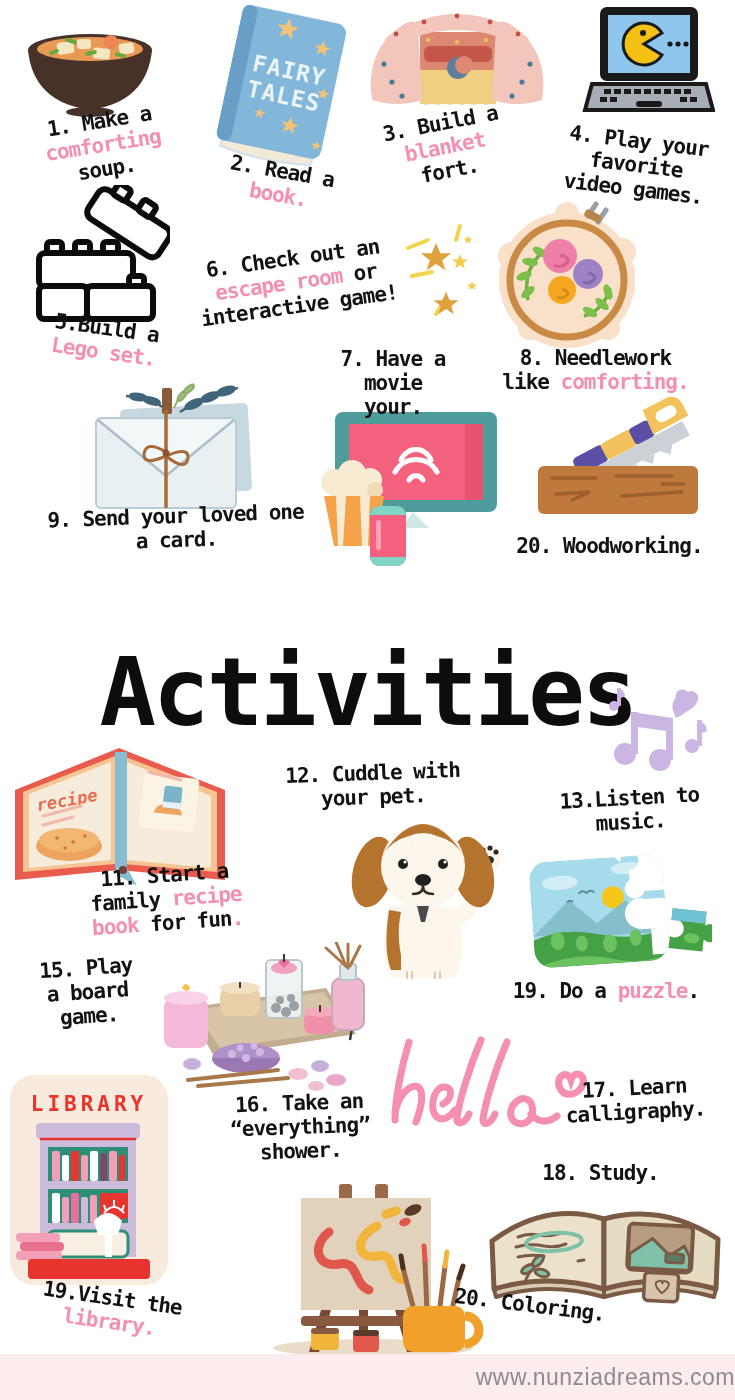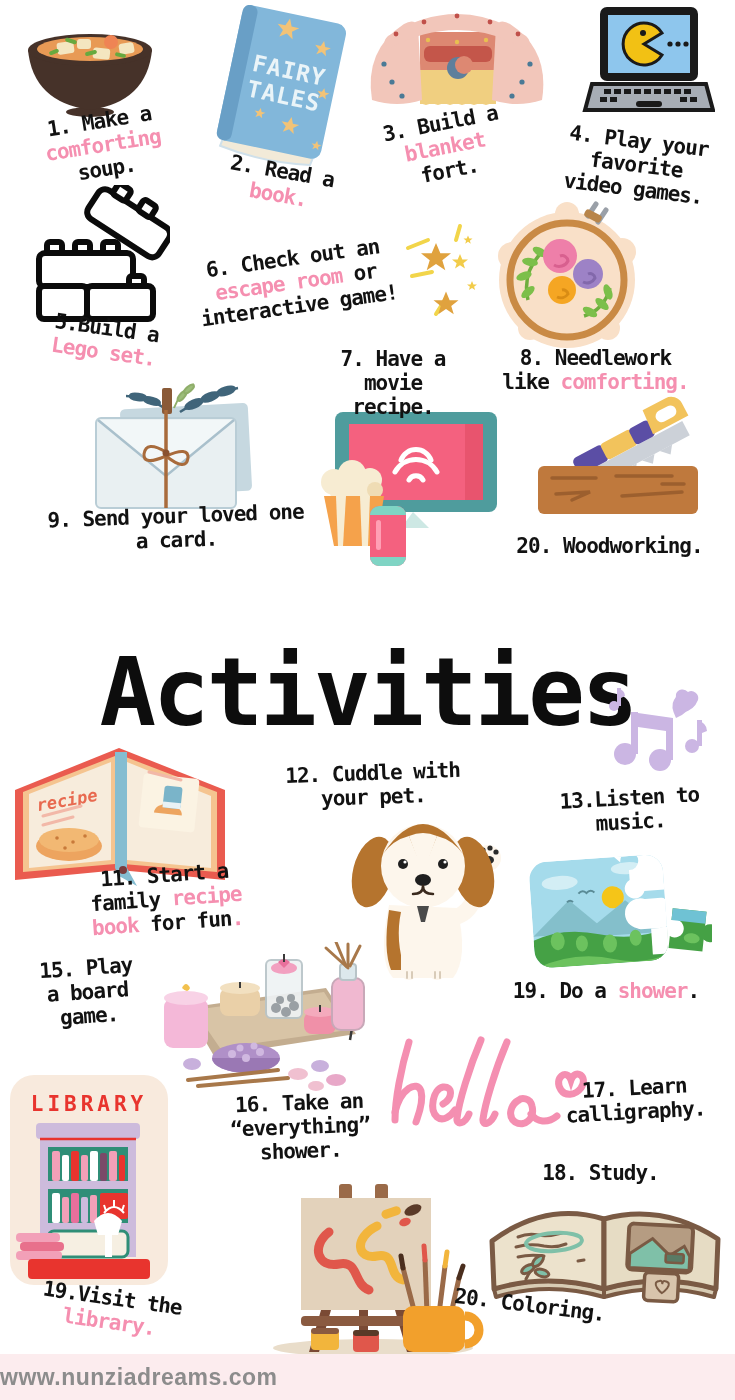--- a/index.html
+++ b/index.html
@@ -5,21 +5,21 @@
   html,body{margin:0;padding:0;background:#fff;}
   #canvas{position:relative;width:735px;height:1400px;background:#ffffff;overflow:hidden;
           font-family:"DejaVu Sans Mono",monospace;}
   .ill{position:absolute;}
   .lbl{position:absolute;font-family:"DejaVu Sans Mono",monospace;font-weight:bold;
        font-size:21px;line-height:1.14;text-align:center;color:#121212;letter-spacing:-1px;}
   .pink{color:#f58fb0;}
   .title-line{position:absolute;left:0;width:735px;text-align:center;color:#0d0d0d;
        font-weight:bold;font-size:94px;line-height:1;letter-spacing:-3px;}
   #footer{position:absolute;left:0;top:1354px;width:735px;height:46px;background:#fcecee;
-       display:flex;align-items:center;justify-content:flex-start;font-weight:bold;}
+       display:flex;align-items:center;justify-content:flex-end;}
   #footer span{font-family:"Liberation Sans",sans-serif;font-size:23px;color:#8c8c8c;letter-spacing:.5px;}
   .sr{position:absolute;width:1px;height:1px;overflow:hidden;clip:rect(0 0 0 0);white-space:nowrap;}
   svg text{font-family:"DejaVu Sans Mono",monospace;font-weight:bold;}
 </style>
 </head>
 <body>
 
 <div id="canvas">
 
   <svg class="ill" style="left:15px;top:6px" width="150" height="112" viewBox="0 0 150 112">
@@ -586,42 +586,42 @@
   <div class="lbl" style="left:538px;top:130px;width:196px;transform:rotate(7deg)">
     <span>4. Play your</span><br><span>favorite</span><br><span>video games.</span>
   </div>
   <div class="lbl" style="left:20px;top:317px;width:170px;transform:rotate(8deg)">
     <span>5.Build a</span><br><span class="pink">Lego set.</span>
   </div>
   <div class="lbl" style="left:165px;top:247px;width:262px;transform:rotate(-8deg)">
     <span>6. Check out an</span><br><span class="pink">escape room</span><span> or</span><br><span>interactive game!</span>
   </div>
   <div class="lbl" style="left:318px;top:348px;width:150px">
-    <span>7. Have a</span><br><span>movie</span><br><span>recipe.</span>
+    <span>7. Have a</span><br><span>movie</span><br><span>your.</span>
   </div>
   <div class="lbl" style="left:478px;top:347px;width:235px">
     <span>8. Needlework</span><br><span>like </span><span class="pink">comforting.</span>
   </div>
   <div class="lbl" style="left:15px;top:505px;width:322px;transform:rotate(-2deg)">
     <span>9. Send your loved one</span><br><span>a card.</span>
   </div>
   <div class="lbl" style="left:492px;top:535px;width:235px">
     <span>20. Woodworking.</span>
   </div>
   <div class="lbl" style="left:55px;top:864px;width:222px;transform:rotate(-4deg)">
     <span>11. Start a</span><br><span>family </span><span class="pink">recipe</span><br><span class="pink">book</span><span> for fun</span><span class="pink">.</span>
   </div>
   <div class="lbl" style="left:262px;top:762px;width:222px;transform:rotate(-2deg)">
     <span>12. Cuddle with</span><br><span>your pet.</span>
   </div>
   <div class="lbl" style="left:540px;top:787px;width:180px;transform:rotate(-3deg)">
     <span>13.Listen to</span><br><span>music.</span>
   </div>
   <div class="lbl" style="left:490px;top:980px;width:232px">
-    <span>19. Do a </span><span class="pink">shower</span><span>.</span>
+    <span>19. Do a </span><span class="pink">puzzle</span><span>.</span>
   </div>
   <div class="lbl" style="left:20px;top:957px;width:135px;transform:rotate(-4deg)">
     <span>15. Play</span><br><span>a board</span><br><span>game.</span>
   </div>
   <div class="lbl" style="left:203px;top:1092px;width:194px;transform:rotate(-2deg)">
     <span>16. Take an</span><br><span>“everything”</span><br><span>shower.</span>
   </div>
   <div class="lbl" style="left:545px;top:1077px;width:180px;transform:rotate(-3deg)">
     <span>17. Learn</span><br><span>calligraphy.</span>
   </div>

